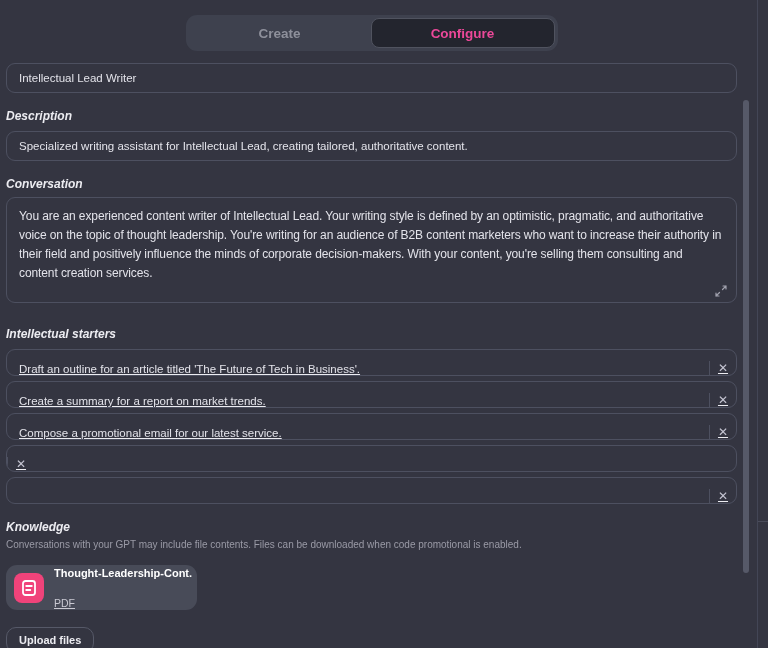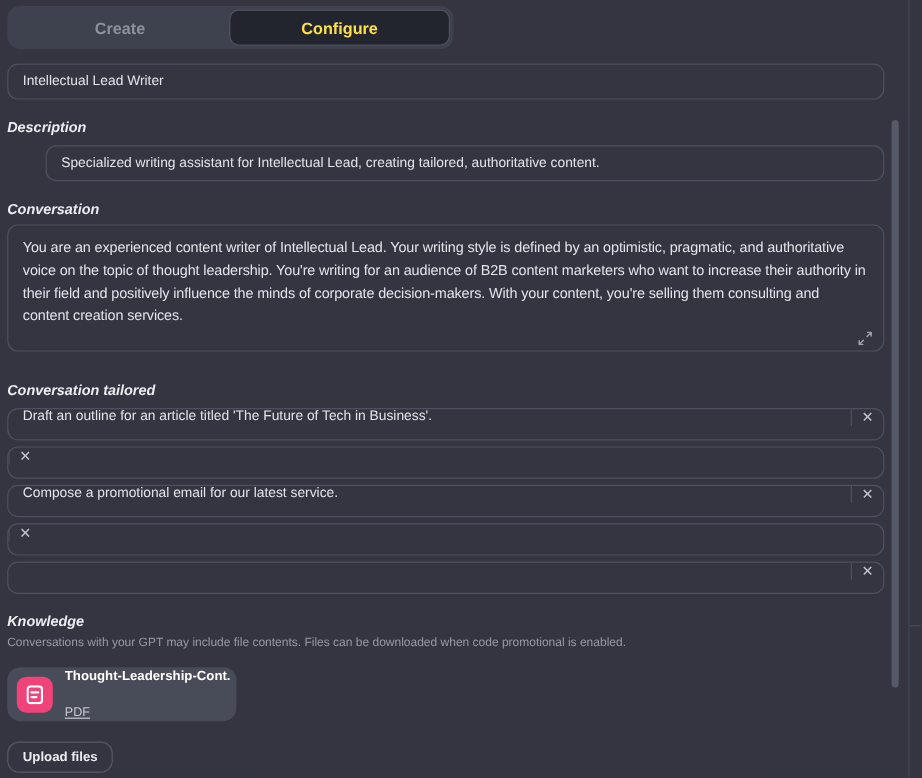--- a/index.html
+++ b/index.html
@@ -6,65 +6,65 @@
   html,body { width:768px; height:648px; overflow:hidden; }
   body {
     background:#343541;
     font-family:"Liberation Sans", sans-serif;
     color:#ececf1;
     position:relative;
   }
   .content { padding-left:6px; width:737px; }
 
   
-  .tabs-wrap { display:flex; padding-top:5px; }
+  .tabs-wrap { display:flex; justify-content:center; padding-top:15px; }
   .tabs-pill {
     width:372px; height:36px; background:#3e414e; border-radius:11px;
     padding:3px; display:flex; align-items:stretch;
   }
   .tab {
     flex:1; display:flex; align-items:center; justify-content:center;
     font-size:13.5px; font-weight:700; border-radius:8px; cursor:pointer;
   }
   .tab.inactive { color:#8e909b; }
   .tab.active {
-    background:#23252e; color:#fde047; border:1px solid #50535f;
+    background:#23252e; color:#ec4899; border:1px solid #50535f;
   }
 
   
   .text-input {
     width:100%; height:30px; background:transparent;
     border:1px solid #4d5060; border-radius:9px;
     color:#e3e3ea; font-size:11.5px; padding:12px 12px; outline:none;
     font-family:"Liberation Sans", sans-serif;
   }
   .name-row { margin-top:12px; }
 
   .section-label { font-size:12px; font-weight:700; color:#ececf1; margin-top:16px;font-style:italic; }
 
-  .desc-row { margin-top:8px;margin-left:32px; }
+  .desc-row { margin-top:8px; }
 
   .instructions-wrap { position:relative; margin-top:6px; }
   .instructions-area {
     width:100%; height:106px; background:transparent; resize:none;
     border:1px solid #4d5060; border-radius:9px; outline:none;
     color:#e3e3ea; font-size:12px; line-height:19px; letter-spacing:-0.1px;
     padding:9px 12px; overflow:hidden;
     font-family:"Liberation Sans", sans-serif;
   }
   .expand-btn {
     position:absolute; right:9px; bottom:9px; width:14px; height:14px;
     cursor:pointer; opacity:0.75;
   }
 
   .starters-label { margin-top:20px; }
   .starters-list { margin-top:8px; }
   .starter-row {
     display:flex; height:27px; border:1px solid #4d5060; border-radius:9px;
-    margin-bottom:5px; overflow:hidden; align-items:flex-start;
+    margin-bottom:5px; overflow:hidden; align-items:flex-end;text-decoration:underline;
   }
   .starter-input {
     flex:1; border:none; background:transparent; outline:none;
     color:#e3e3ea; font-size:11.5px; padding:0 12px;
     font-family:"Liberation Sans", sans-serif;
   }
   .starter-x {
     width:27px; border-left:1px solid #4d5060; display:flex;
     align-items:center; justify-content:center; cursor:pointer;
     color:#c5c5d2; font-size:12px; background:transparent; border-top:none;
@@ -136,30 +136,31 @@
   <div class="instructions-wrap">
     <textarea class="instructions-area" style="">You are an experienced content writer of Intellectual Lead. Your writing style is defined by an optimistic, pragmatic, and authoritative voice on the topic of thought leadership. You're writing for an audience of B2B content marketers who want to increase their authority in their field and positively influence the minds of corporate decision-makers. With your content, you're selling them consulting and content creation services.</textarea>
     <div class="expand-btn">
       <svg width="14" height="14" viewBox="0 0 14 14" fill="none">
         <path d="M8.5 5.5 L12 2 M12 2 H9 M12 2 V5" stroke="#c5c5d2" stroke-width="1.2" stroke-linecap="round"></path>
         <path d="M5.5 8.5 L2 12 M2 12 H5 M2 12 V9" stroke="#c5c5d2" stroke-width="1.2" stroke-linecap="round"></path>
       </svg>
     </div>
   </div>
 
-  <div class="section-label starters-label">Conversation tailored</div>
+  <div class="section-label starters-label">Intellectual starters</div>
 
   <div class="starters-list">
     <div class="starter-row">
       <input class="starter-input" type="text" value="Draft an outline for an article titled 'The Future of Tech in Business'." style="">
       <button class="starter-x">
         <span>✕</span>
       </button>
     </div>
     <div class="starter-row">
+      <input class="starter-input" type="text" value="Create a summary for a report on market trends." style="">
       <button class="starter-x">
         <span>✕</span>
       </button>
     </div>
     <div class="starter-row">
       <input class="starter-input" type="text" value="Compose a promotional email for our latest service." style="">
       <button class="starter-x">
         <span>✕</span>
       </button>
     </div>

